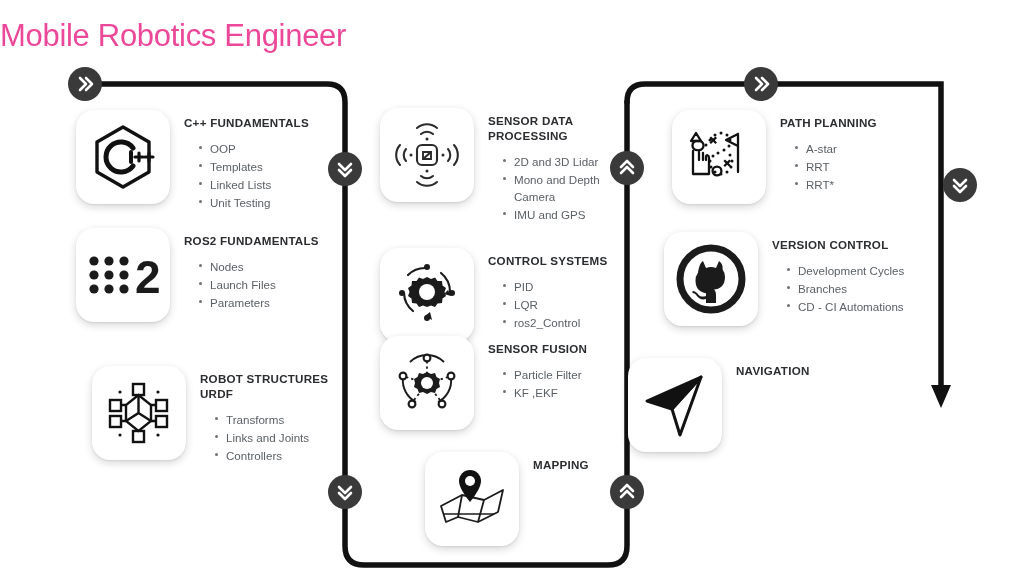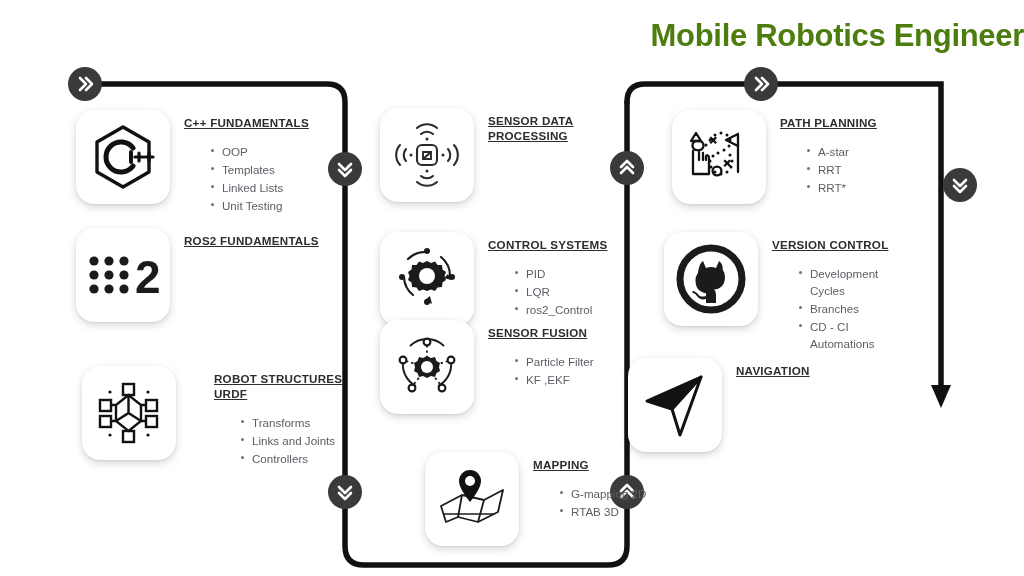--- a/index.html
+++ b/index.html
@@ -7,23 +7,23 @@
     width:1024px;height:576px;
     background:#ffffff;
     font-family:"Liberation Sans","DejaVu Sans",sans-serif;
     overflow:hidden;position:relative;
   }
   #stage{position:absolute;inset:0;width:1024px;height:576px;}
 
   
   .title{
     position:absolute;top:18px;left:0;width:1024px;
-    text-align:right;
-    font-size:31px;font-weight:bold;letter-spacing:-0.3px;
-    color:#4d7c0f;
+    text-align:left;
+    font-size:31px;font-weight:normal;letter-spacing:-0.3px;
+    color:#ec4899;
   }
 
   
   .flow{position:absolute;left:0;top:0;width:1024px;height:576px;pointer-events:none;}
 
   
   .badge{
     position:absolute;width:34px;height:34px;border-radius:50%;
     background:#3a3a3a;display:flex;align-items:center;justify-content:center;
   }
@@ -36,23 +36,22 @@
     background:#ffffff;border-radius:18px;
     box-shadow:0 3px 9px rgba(0,0,0,0.16), 0 1px 2px rgba(0,0,0,0.08);
     display:flex;align-items:center;justify-content:center;
   }
   .card svg{display:block;}
   .txt{margin-left:14px;padding-top:6px;}
   .h{
     font-size:11.6px;font-weight:bold;color:#2b2d30;
     letter-spacing:0.25px;line-height:1.28;margin:0 0 9px 0;
     text-transform:uppercase;
-    text-decoration:underline;
-  }
-  ul.bul{margin:12px;padding:0 0 0 26px;list-style:none;}
+  }
+  ul.bul{margin:0;padding:0 0 0 26px;list-style:none;}
   ul.bul li{
     position:relative;font-size:11.6px;color:#5b6066;
     line-height:1.47;margin:0 0 1px 0;
   }
   ul.bul li:before{
     content:"";position:absolute;left:-11px;top:6px;
     width:3px;height:3px;border-radius:50%;background:#6c7278;
   }
   .w1{width:150px;}
   .w2{width:132px;}
@@ -177,24 +176,29 @@
             <circle cx="9" cy="44" r="4.6"></circle>
               <circle cx="24" cy="44" r="4.6"></circle>
               <circle cx="39" cy="44" r="4.6"></circle>
           </g>
           <text x="50" y="48" font-family="Liberation Sans, sans-serif" font-size="46" font-weight="bold" fill="#1b1b1b">2</text>
         </svg>
       </span>
     </div>
     <div class="txt w1">
       <div class="h">ROS2 FUNDAMENTALS</div>
-    </div>
-  </div>
-
-  <div class="item" style="left:82px;top:366px;gap:24px;">
+      <ul class="bul">
+        <li>Nodes</li>
+        <li>Launch Files</li>
+        <li>Parameters</li>
+      </ul>
+    </div>
+  </div>
+
+  <div class="item" style="left:92px;top:366px;">
     <div class="card">
       <span>
         <svg width="70" height="70" viewBox="0 0 70 70">
           <g fill="none" stroke="#111" stroke-width="2.4">
             <rect x="29" y="6" width="11" height="11"></rect>
             <rect x="6" y="22" width="11" height="11"></rect>
             <rect x="52" y="22" width="11" height="11"></rect>
             <rect x="6" y="38" width="11" height="11"></rect>
             <rect x="52" y="38" width="11" height="11"></rect>
             <rect x="29" y="53" width="11" height="11"></rect>
@@ -240,24 +244,29 @@
             <path d="M14 29 A9 9 0 0 0 14 41"></path>
             <path d="M8 25 A15 15 0 0 0 8 45"></path>
             <path d="M56 29 A9 9 0 0 1 56 41"></path>
             <path d="M62 25 A15 15 0 0 1 62 45"></path>
           </g>
         </svg>
       </span>
     </div>
     <div class="txt w2">
       <div class="h">SENSOR DATA PROCESSING</div>
-    </div>
-  </div>
-
-  <div class="item" style="left:380px;top:232px;">
+      <ul class="bul">
+        <li>2D and 3D Lidar</li>
+        <li>Mono and Depth Camera</li>
+        <li>IMU and GPS</li>
+      </ul>
+    </div>
+  </div>
+
+  <div class="item" style="left:380px;top:248px;">
     <div class="card">
       <span>
         <svg width="70" height="70" viewBox="0 0 70 70">
           <g fill="#1b1b1b">
             <path d="M35 17 L39 19 L43 17.5 L45.5 21 L50 21 L50.5 25.5 L54 28 L52.5 32 L54 36 L50.5 38.5 L50 43 L45.5 43.5 L43 47 L39 45.5 L35 47 L31 45.5 L27 47 L24.5 43.5 L20 43 L19.5 38.5 L16 36 L17.5 32 L16 28 L19.5 25.5 L20 21 L24.5 21 L27 17.5 L31 19 Z" transform="translate(0,0)"></path>
           </g>
           <circle cx="35" cy="32" r="8" fill="#fff"></circle>
           <g fill="none" stroke="#1b1b1b" stroke-width="2.2" stroke-linecap="round">
             <path d="M49 13 A24 24 0 0 1 58 32"></path>
             <path d="M21 51 A24 24 0 0 1 12 33"></path>
@@ -277,21 +286,21 @@
     <div class="txt w2">
       <div class="h">CONTROL SYSTEMS</div>
       <ul class="bul">
         <li>PID</li>
         <li>LQR</li>
         <li>ros2_Control</li>
       </ul>
     </div>
   </div>
 
-  <div class="item" style="left:380px;top:320px;">
+  <div class="item" style="left:380px;top:336px;">
     <div class="card">
       <span>
         <svg width="70" height="70" viewBox="0 0 70 70">
           <g fill="none" stroke="#1b1b1b" stroke-width="1.9">
             <path d="M18 14 A24 24 0 0 1 52 14" stroke-dasharray="0"></path>
             <path d="M59 30 A24 24 0 0 1 46 54"></path>
             <path d="M24 54 A24 24 0 0 1 11 30"></path>
           </g>
           <g fill="none" stroke="#1b1b1b" stroke-width="1.8" stroke-dasharray="2.4 3">
             <path d="M35 13 L35 26"></path>
@@ -332,24 +341,20 @@
             <path d="M28 31 L24 53 M50 36 L44 58"></path>
             <path d="M9 50 L60 50" stroke-width="1.5"></path>
           </g>
           <path d="M36 6 A11 11 0 0 0 25 17 C25 25 36 38 36 38 C36 38 47 25 47 17 A11 11 0 0 0 36 6 Z" fill="#111"></path>
           <circle cx="36" cy="17" r="5" fill="#fff"></circle>
         </svg>
       </span>
     </div>
     <div class="txt w2">
       <div class="h">MAPPING</div>
-      <ul class="bul">
-        <li>G-mapping 2D</li>
-        <li>RTAB 3D</li>
-      </ul>
     </div>
   </div>
 
   <div class="item" style="left:664px;top:110px;padding-left:8px;">
     <div class="card">
       <span>
         <svg width="74" height="70" viewBox="0 0 74 70">
           <g fill="none" stroke="#111" stroke-width="2.3" stroke-linejoin="round">
             <path d="M9 19 L14 11 L19 19 Z"></path>
             <path d="M56 12 L56 50 M56 12 L44 18 L56 24" stroke-linecap="round"></path>

